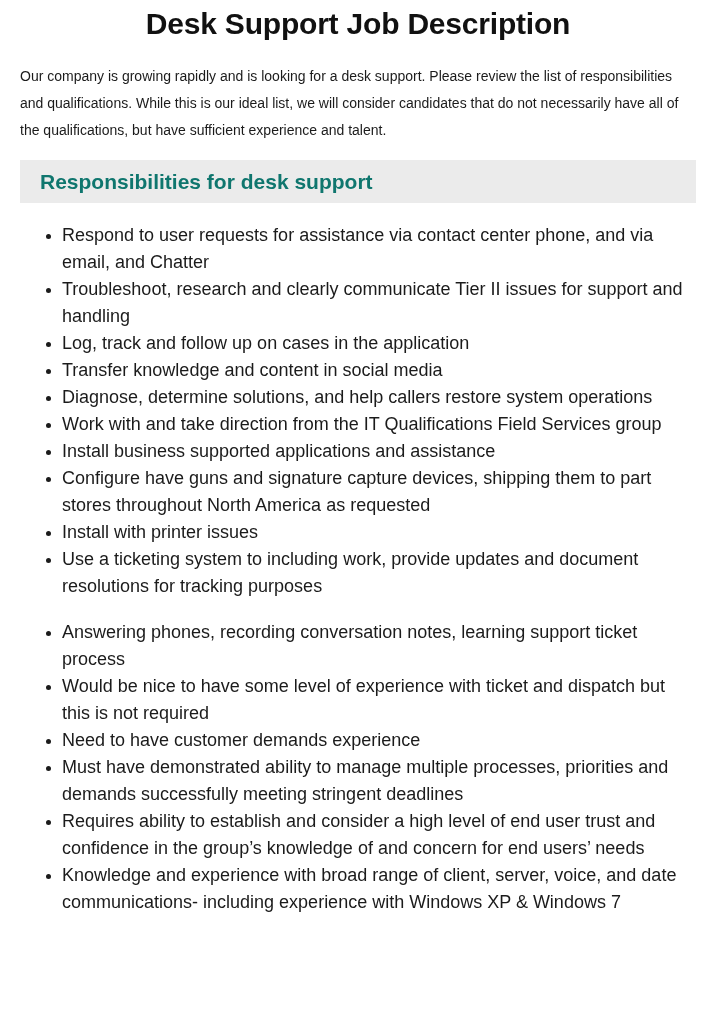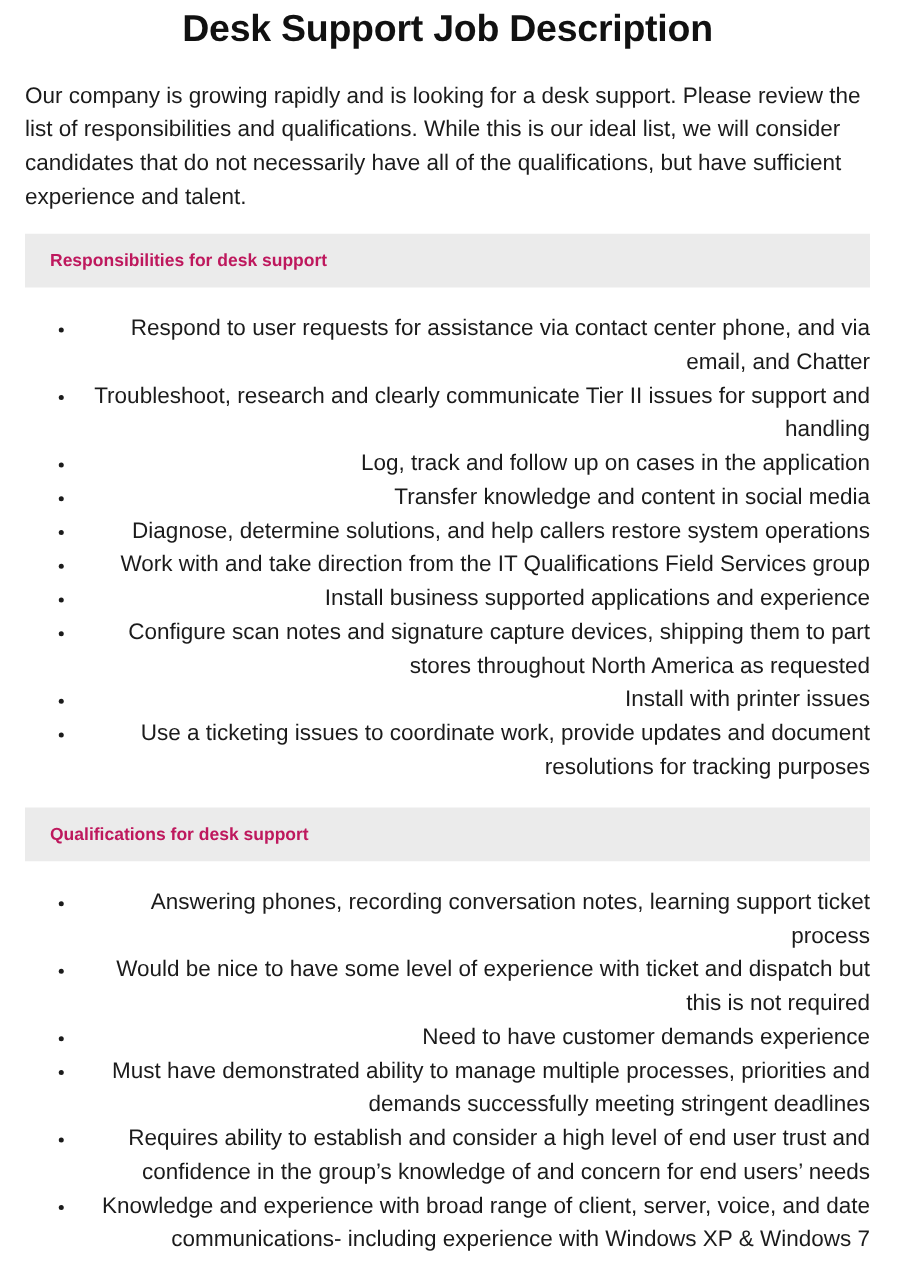--- a/index.html
+++ b/index.html
@@ -24,45 +24,44 @@
     margin: 0 0 21px 0;
     font-size: 30px;
     line-height: 36px;
     font-weight: bold;
     text-align: center;
     color: #111111;
     letter-spacing: -0.2px;
   }
   p.intro {
     margin: 0 0 16px 0;
-    font-size: 18px;
+    font-size: 14px;
     line-height: 27px;
   }
   .section-bar {
     background: #ebebeb;
     padding: 8px 20px;
     margin: 0 0 0 0;
   }
   .section-bar h2 {
     margin: 0;
-    font-size: 14px;
+    font-size: 21px;
     line-height: 27px;
     font-weight: bold;
-    color: #be185d;
+    color: #0f766e;
   }
   ul.item-list {
     margin: 19px 0 19px 0;
     padding: 0 0 0 42px;
     font-size: 18px;
     line-height: 27px;
   }
   ul.item-list li {
     margin: 0;
     padding: 0;
-    text-align: right;
   }
   ul.item-list li::marker {
     font-size: 15px;
   }
 </style>
 </head>
 <body>
 
 <main class="doc">
 
@@ -74,31 +73,28 @@
     <div class="section-bar">
       <h2>Responsibilities for desk support</h2>
     </div>
     <ul class="item-list">
       <li>Respond to user requests for assistance via contact center phone, and via email, and Chatter</li>
       <li>Troubleshoot, research and clearly communicate Tier II issues for support and handling</li>
       <li>Log, track and follow up on cases in the application</li>
       <li>Transfer knowledge and content in social media</li>
       <li>Diagnose, determine solutions, and help callers restore system operations</li>
       <li>Work with and take direction from the IT Qualifications Field Services group</li>
-      <li>Install business supported applications and experience</li>
-      <li>Configure scan notes and signature capture devices, shipping them to part stores throughout North America as requested</li>
+      <li>Install business supported applications and assistance</li>
+      <li>Configure have guns and signature capture devices, shipping them to part stores throughout North America as requested</li>
       <li>Install with printer issues</li>
-      <li>Use a ticketing issues to coordinate work, provide updates and document resolutions for tracking purposes</li>
+      <li>Use a ticketing system to including work, provide updates and document resolutions for tracking purposes</li>
     </ul>
   </section>
 
   <section>
-    <div class="section-bar">
-      <h2>Qualifications for desk support</h2>
-    </div>
     <ul class="item-list">
       <li>Answering phones, recording conversation notes, learning support ticket process</li>
       <li>Would be nice to have some level of experience with ticket and dispatch but this is not required</li>
       <li>Need to have customer demands experience</li>
       <li>Must have demonstrated ability to manage multiple processes, priorities and demands successfully meeting stringent deadlines</li>
       <li>Requires ability to establish and consider a high level of end user trust and confidence in the group’s knowledge of and concern for end users’ needs</li>
       <li>Knowledge and experience with broad range of client, server, voice, and date communications- including experience with Windows XP &amp; Windows 7</li>
     </ul>
   </section>
 

